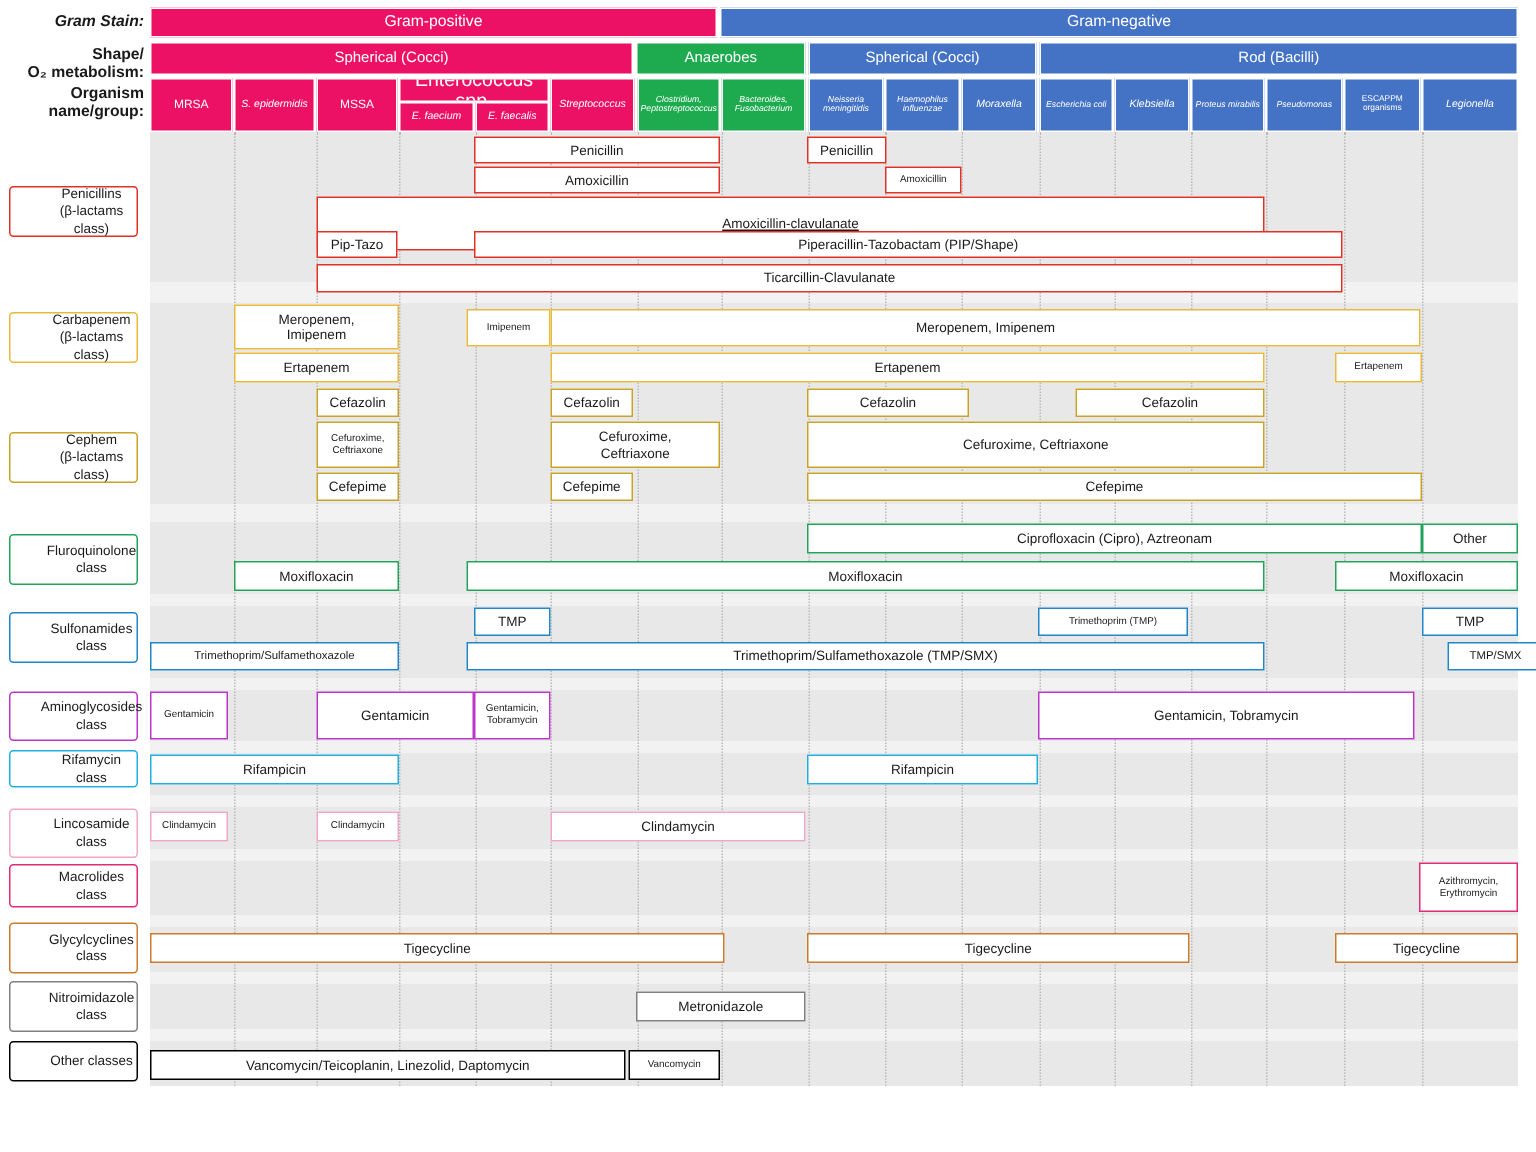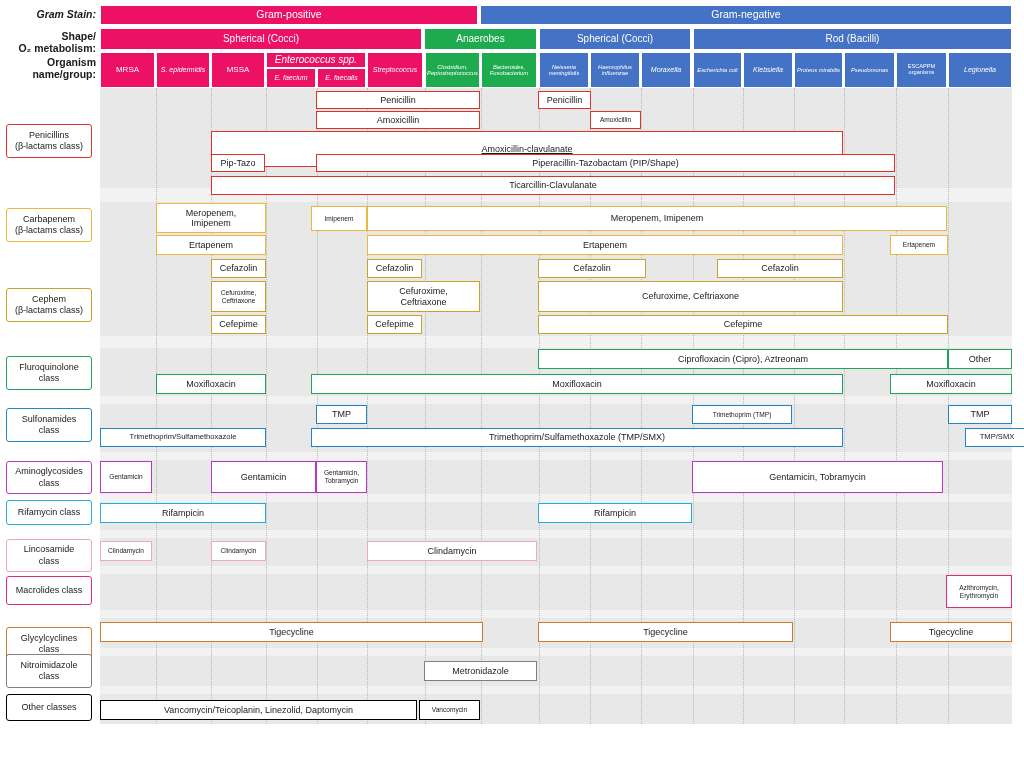--- a/index.html
+++ b/index.html
@@ -31,36 +31,36 @@
   .hcell.gp{background:#ec1164;}
   .hcell.gn{background:#4472c4;}
   .hcell.an{background:#1eab4f;}
   .h-stain{font-size:10.5px;}
   .h-shape{font-size:10px;}
   .h-org{font-size:8px;font-style:italic;}
   .h-org.up{font-style:normal;}
   .h-org.tiny{font-size:5.6px;font-style:normal;}
   .h-org.tiny-i{font-size:5.8px;font-style:italic;}
   .h-org.small{font-size:7px;font-style:italic;}
-  .h-ent-title{font-size:10px;font-style:italic;}
+  .h-ent-title{font-size:13px;}
 
   
   .band{position:absolute;left:100px;width:912px;background:#e8e8e8;}
   .band.alt{background:#f2f2f2;}
   .vline{position:absolute;width:1px;border-left:1px dotted #b9b9b9;}
 
   
   .classbox{
     position:absolute;box-sizing:border-box;
     left:6px;width:86px;
     background:#ffffff;border:1.6px solid #888;
     border-radius:3px;
     display:flex;align-items:center;justify-content:center;
     text-align:center;font-size:9px;line-height:1.25;
-    color:#1a1a1a;white-space:pre-line;
+    color:#1a1a1a;white-space:pre-line;padding-left:24px;
   }
 
   
   .bar{
     position:absolute;box-sizing:border-box;
     background:#ffffff;border:1.6px solid #999;
     display:flex;align-items:center;justify-content:center;
     text-align:center;line-height:1.15;
     font-size:9px;color:#1a1a1a;
     white-space:pre-line;overflow:hidden;
@@ -169,21 +169,21 @@
       <div class="classbox" style="top: 356px; height: 34px; border-color: rgb(33, 163, 90);">Fluroquinolone
 class</div>
       <div class="classbox" style="top: 408px; height: 34px; border-color: rgb(31, 134, 200);">Sulfonamides
 class</div>
       <div class="classbox" style="top: 461px; height: 33px; border-color: rgb(187, 53, 201);">Aminoglycosides
 class</div>
       <div class="classbox" style="top: 500px; height: 25px; border-color: rgb(32, 176, 221);">Rifamycin class</div>
       <div class="classbox" style="top: 539px; height: 33px; border-color: rgb(240, 166, 196);">Lincosamide
 class</div>
       <div class="classbox" style="top: 576px; height: 29px; border-color: rgb(226, 41, 122);">Macrolides class</div>
-      <div class="classbox" style="top: 615px; height: 34px; border-color: rgb(204, 122, 43); margin-top: 12px;">Glycylcyclines
+      <div class="classbox" style="top: 615px; height: 34px; border-color: rgb(204, 122, 43);">Glycylcyclines
 class</div>
       <div class="classbox" style="top: 654px; height: 34px; border-color: rgb(128, 128, 128);">Nitroimidazole
 class</div>
       <div class="classbox" style="top: 694px; height: 27px; border-color: rgb(0, 0, 0);">Other classes</div>
     </div>
 
   <div id="bars">
       <div class="bar " style="left: 316px; width: 164px; top: 91px; height: 18px; border-color: rgb(224, 49, 39);">Penicillin</div>
       <div class="bar " style="left: 538px; width: 53px; top: 91px; height: 18px; border-color: rgb(224, 49, 39);">Penicillin</div>
       <div class="bar " style="left: 316px; width: 164px; top: 111px; height: 18px; border-color: rgb(224, 49, 39);">Amoxicillin</div>

